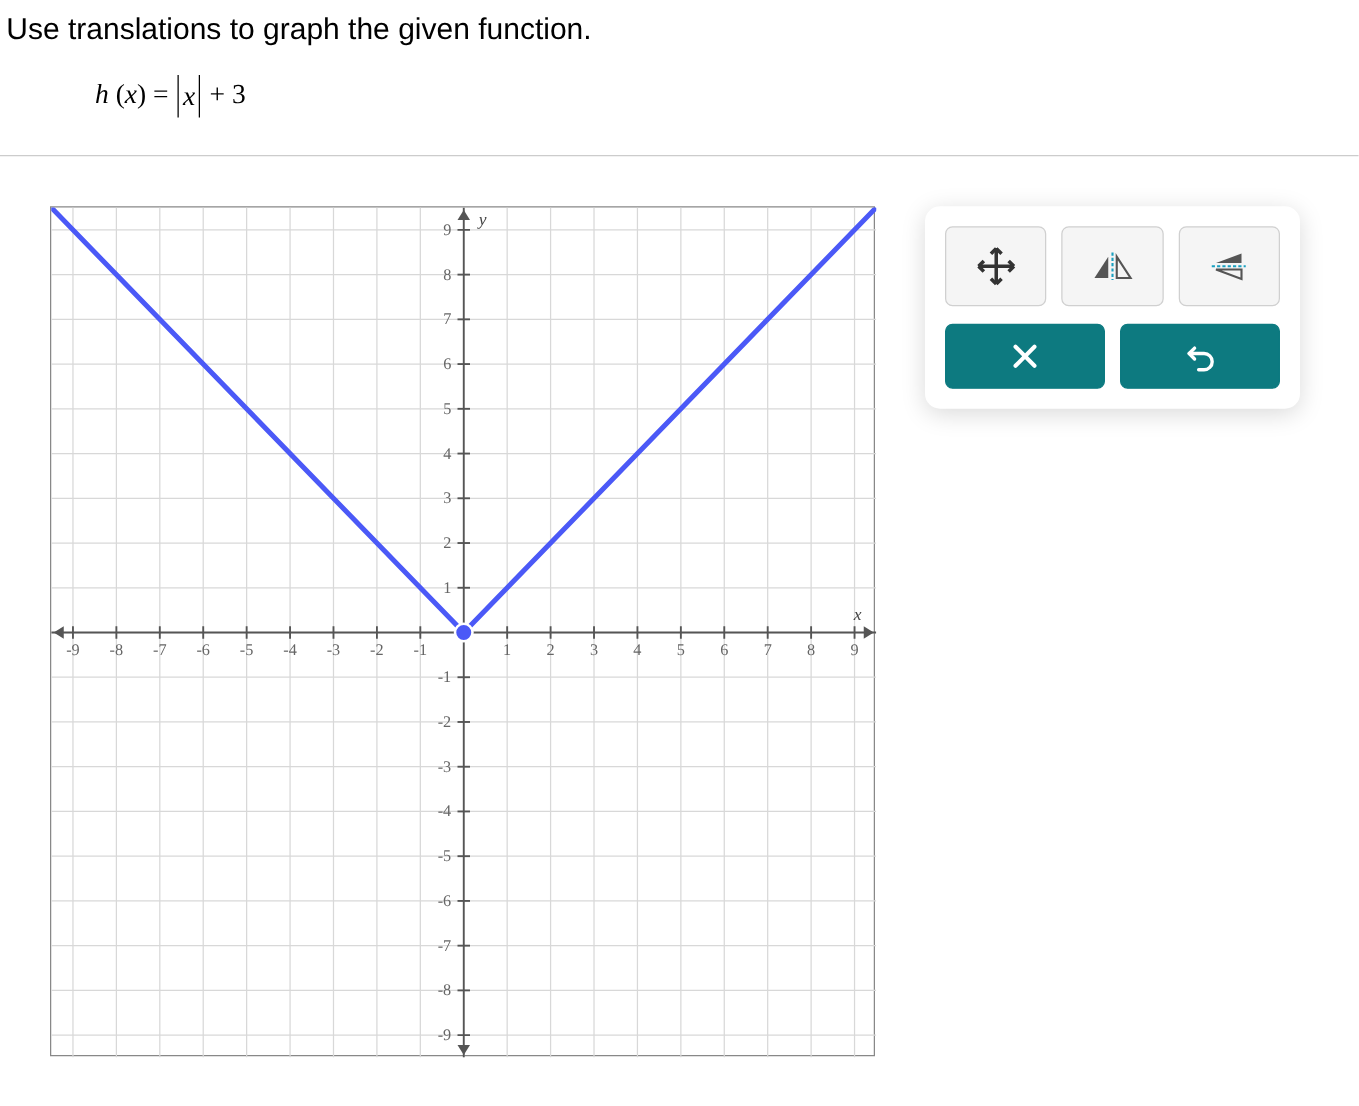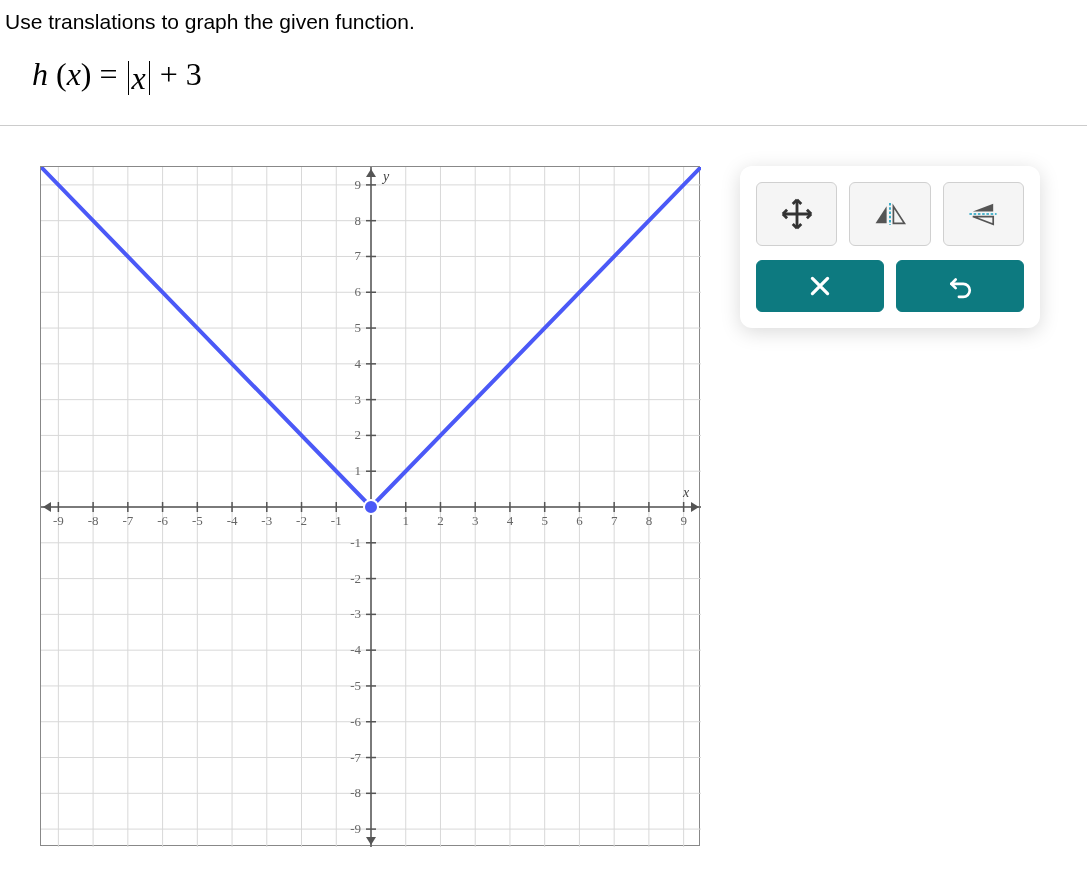--- a/index.html
+++ b/index.html
@@ -4,28 +4,29 @@
 <style>
   * { box-sizing: border-box; }
   body {
     margin: 0;
     padding: 0;
     font-family: Arial, sans-serif;
     background: #fff;
     color: #000;
   }
   .instruction {
-    font-size: 21px;
+    font-size: 24px;
     padding: 10px 5px 0 5px;
   }
   .equation {
     font-family: 'Times New Roman', serif;
-    font-size: 32px;
+    font-size: 22px;
     font-style: italic;
     padding: 22px 0 30px 32px;
+    margin-left: 44px;
   }
   .equation .abs {
     display: inline-block;
     border-left: 1.5px solid #000;
     border-right: 1.5px solid #000;
     padding: 2px 3px;
     height: 34px;
     line-height: 30px;
     vertical-align: middle;
     margin: 0 2px;

